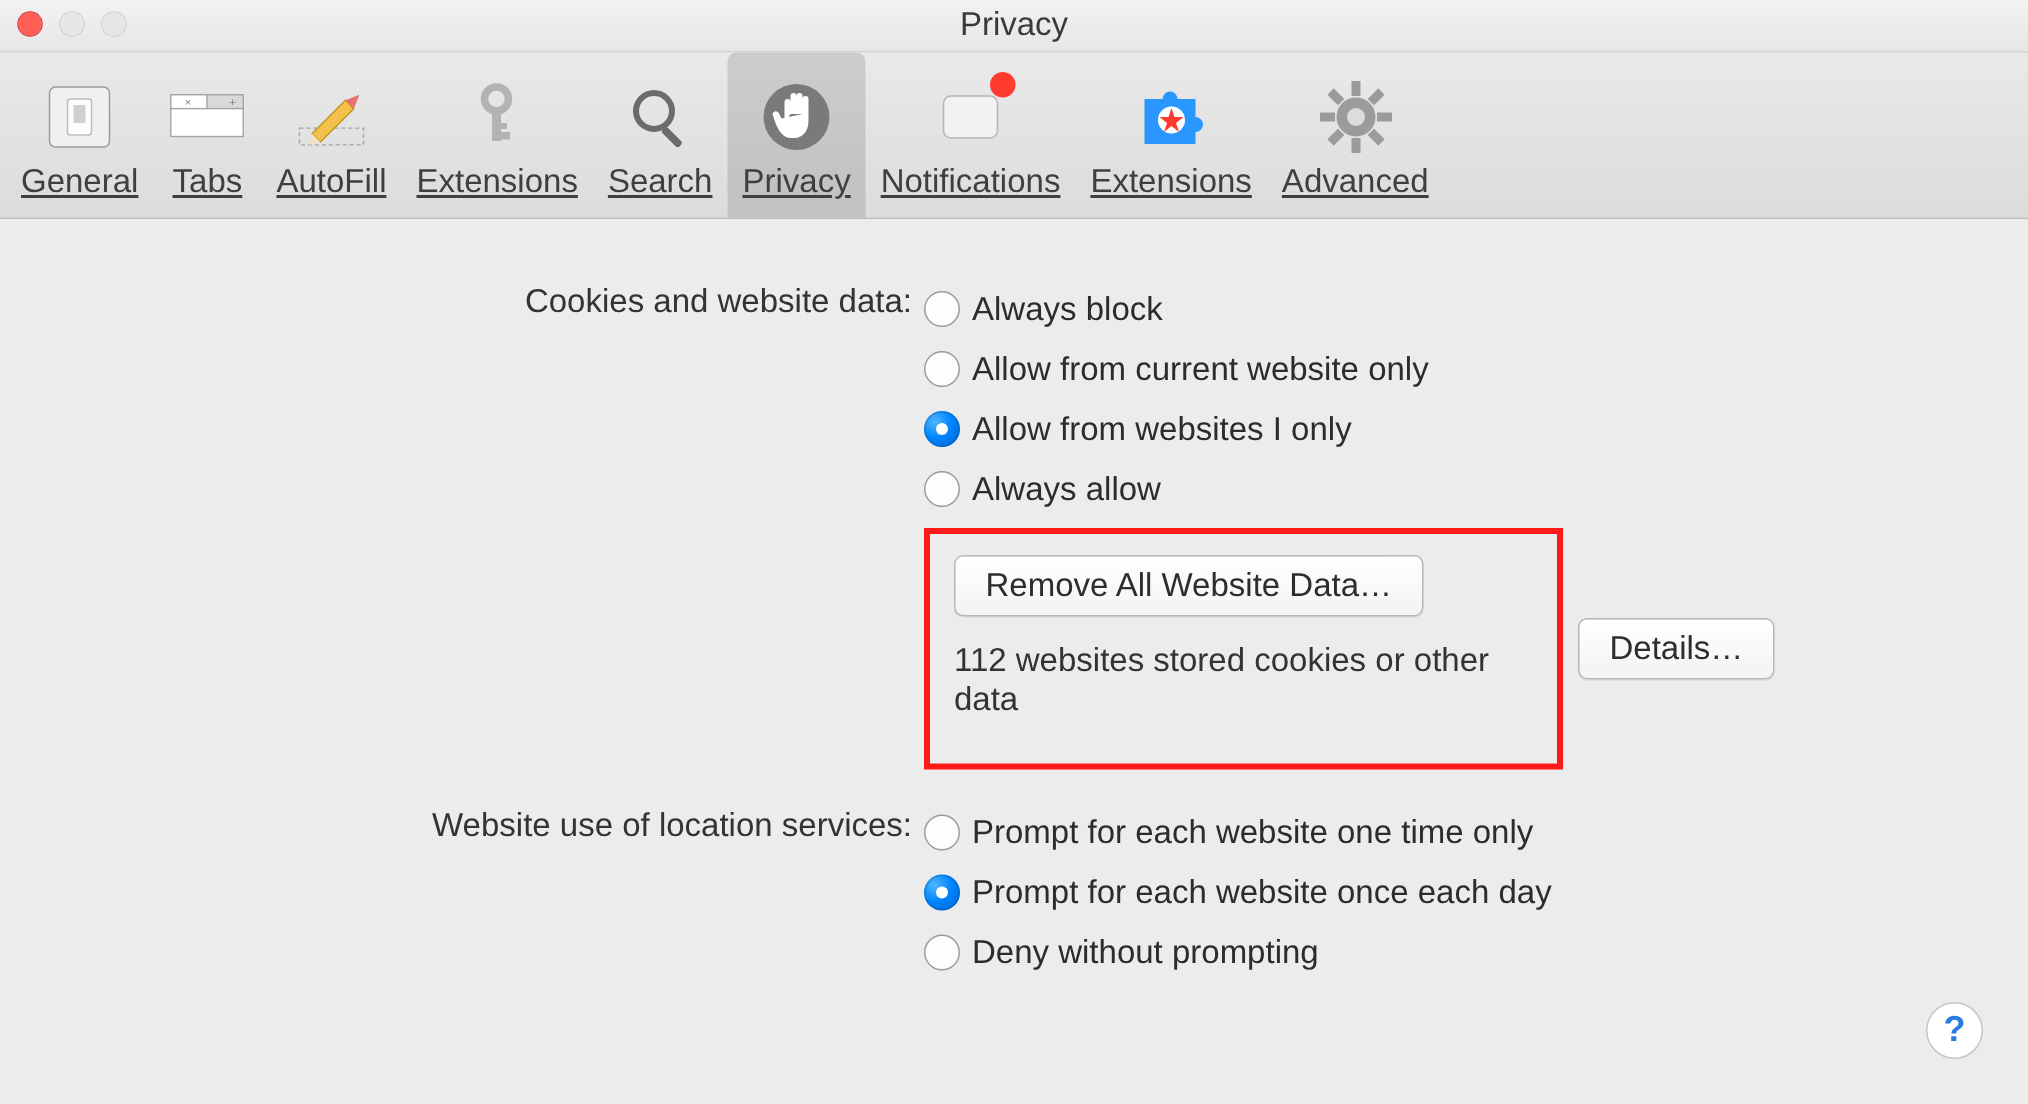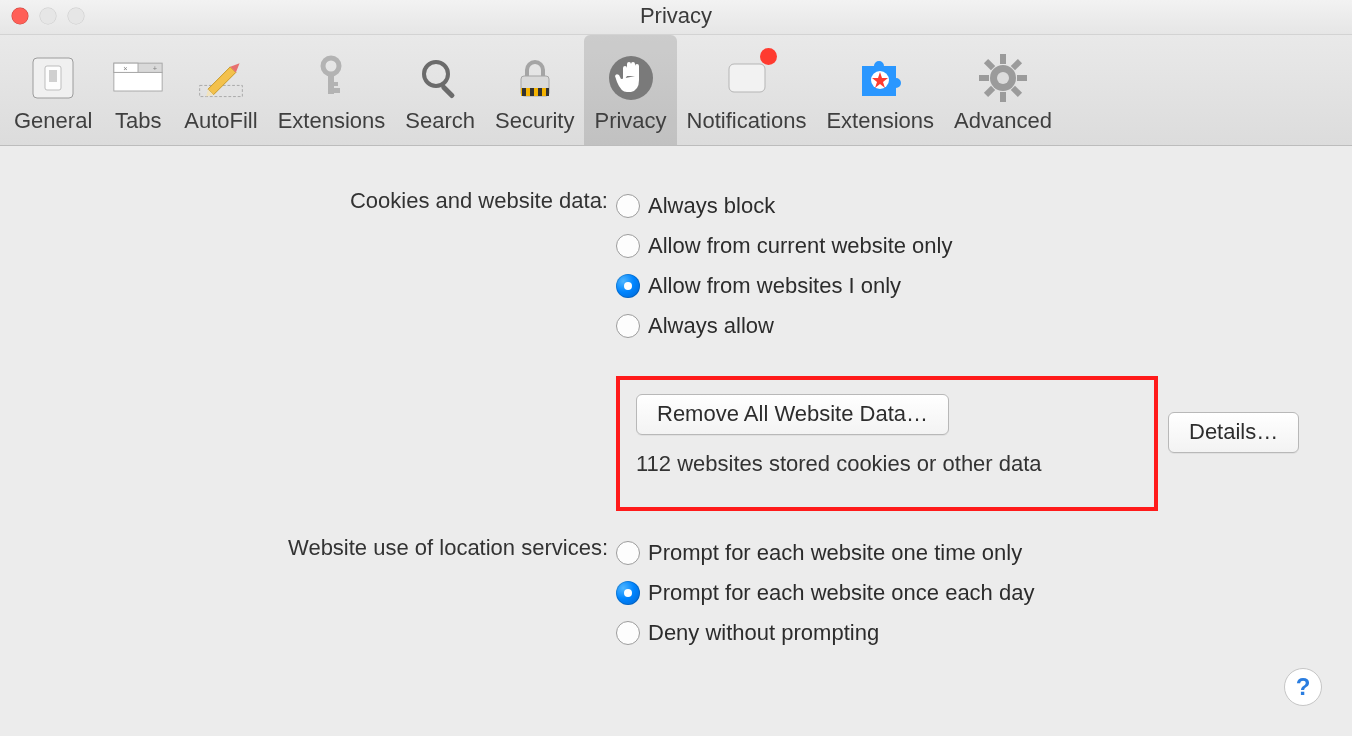--- a/index.html
+++ b/index.html
@@ -40,21 +40,21 @@
     padding:0 4px;
   }
   .toolbar-item {
     display:flex; flex-direction:column; align-items:center;
     padding:6px 10px 0 10px;
     border-radius:6px 6px 0 0;
     height:110px; box-sizing:border-box;
     justify-content:center;
   }
   .toolbar-item.selected { background:rgba(0,0,0,0.12); }
-  .tool-label { font-size:22px; color:#3f3f3f; margin-top:4px; }
+  .tool-label { font-size:22px; color:#3f3f3f; margin-top:4px;text-decoration:underline; }
   .tool-icon { width:52px; height:52px; display:flex; align-items:center; justify-content:center; position:relative;}
   .notif-badge {
     position:absolute; top:-4px; right:-4px;
     width:17px; height:17px; border-radius:50%; background:#ff3b30;
   }
   .content { padding:40px 42px 0 30px; }
   .section { display:flex; margin-bottom:4px; }
   .sect-label {
     width:578px; text-align:right; padding-right:8px; padding-top:2px;
     font-size:22px; color:#333;
@@ -72,22 +72,22 @@
     background:radial-gradient(circle at 30% 30%, #4fb6ff, #0085ff 45%, #006fe0 80%);
     box-shadow: inset 0 0 0 1px rgba(0,0,0,0.15);
   }
   .radio.sel::after {
     content:""; width:8px; height:8px; border-radius:50%; background:#fff;
   }
   .radio-label { font-size:22px; color:#2c2c2c; }
   .highlight-box {
     border:4px solid #ff1a1a;
     padding:14px 10px 30px 10px;
-    margin-top:30px;
-    width:542px;
+    margin-top:6px;
+    width:426px;
     box-sizing:border-box;
     display:inline-block;
   }
   .aqua-button {
     background:linear-gradient(#ffffff,#f3f3f3);
     border:1px solid #b8b8b8;
     border-radius:6px;
     font-size:22px; color:#2d2d2d;
     padding:6px 20px 7px 20px;
     box-shadow: 0 1px 0 rgba(0,0,0,0.05);
@@ -173,36 +173,20 @@
   <div class="toolbar-item">
     <div class="tool-icon">
       <svg width="52" height="52" viewBox="0 0 52 52">
         <circle cx="22" cy="22" r="12" fill="none" stroke="#6b6b6b" stroke-width="4"></circle>
         <rect x="30" y="32" width="16" height="5" rx="2" transform="rotate(45 30 32)" fill="#6b6b6b"></rect>
       </svg>
     </div>
     <div class="tool-label">Search</div>
   </div>
 
-  <div class="toolbar-item">
-    <div class="tool-icon">
-      <svg width="52" height="52" viewBox="0 0 52 52">
-        <rect x="12" y="24" width="28" height="20" rx="3" fill="#d9d9d9" stroke="#a5a5a5"></rect>
-        <rect x="12" y="36" width="28" height="8" fill="#f5b300"></rect>
-        <g fill="#333">
-          <rect x="13" y="36" width="4" height="8"></rect>
-            <rect x="21" y="36" width="4" height="8"></rect>
-          <rect x="29" y="36" width="4" height="8"></rect>
-            <rect x="37" y="36" width="3" height="8"></rect>
-        </g>
-        <path d="M18 24 v-6 a8 8 0 0 1 16 0 v6" fill="none" stroke="#a5a5a5" stroke-width="4"></path>
-      </svg>
-    </div>
-    <div class="tool-label">Security</div>
-  </div>
 
   <div class="toolbar-item selected">
     <div class="tool-icon">
       <svg width="52" height="52" viewBox="0 0 52 52">
         <circle cx="26" cy="26" r="22" fill="#7a7a7a"></circle>
         <path d="M18 30 V16 q0-2 2-2 t2 2 v8 M22 24 V12 q0-2 2-2 t2 2 v12 M26 24 V12 q0-2 2-2 t2 2 v12 M30 24 V14 q0-2 2-2 t2 2 v14 q0 10 -8 12 h-4 q-6 0 -10 -10 l-2 -6 q1-3 4-1 l2 4" fill="#fff"></path>
       </svg>
     </div>
     <div class="tool-label">Privacy</div>
   </div>

